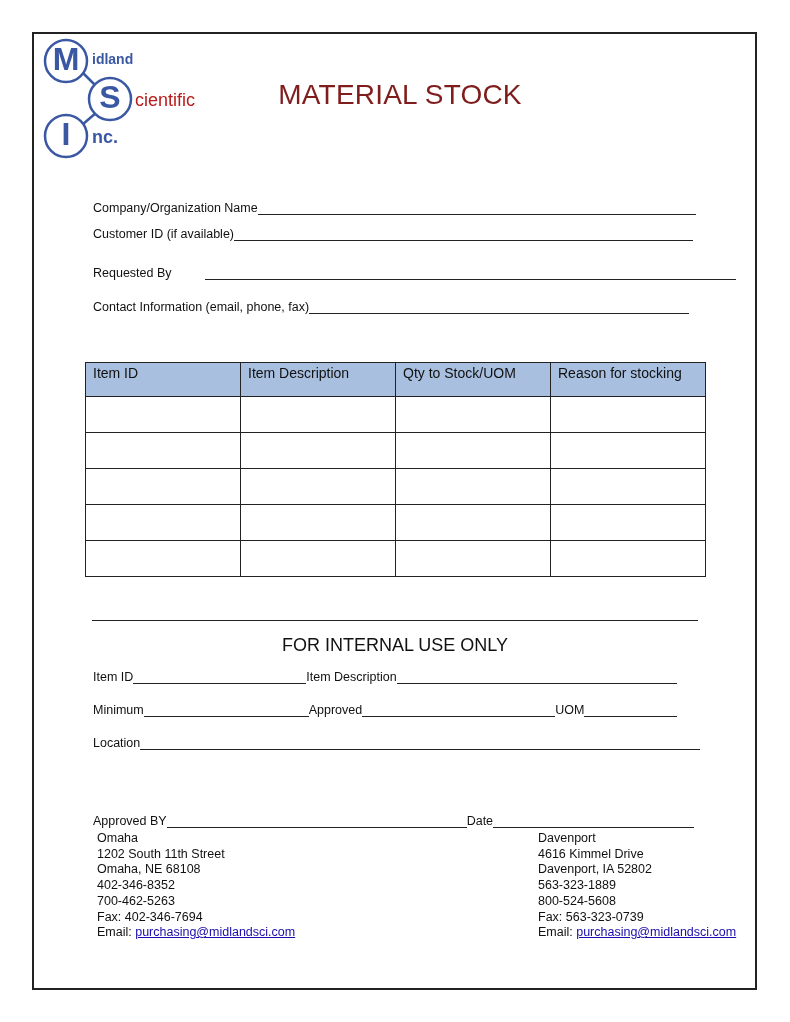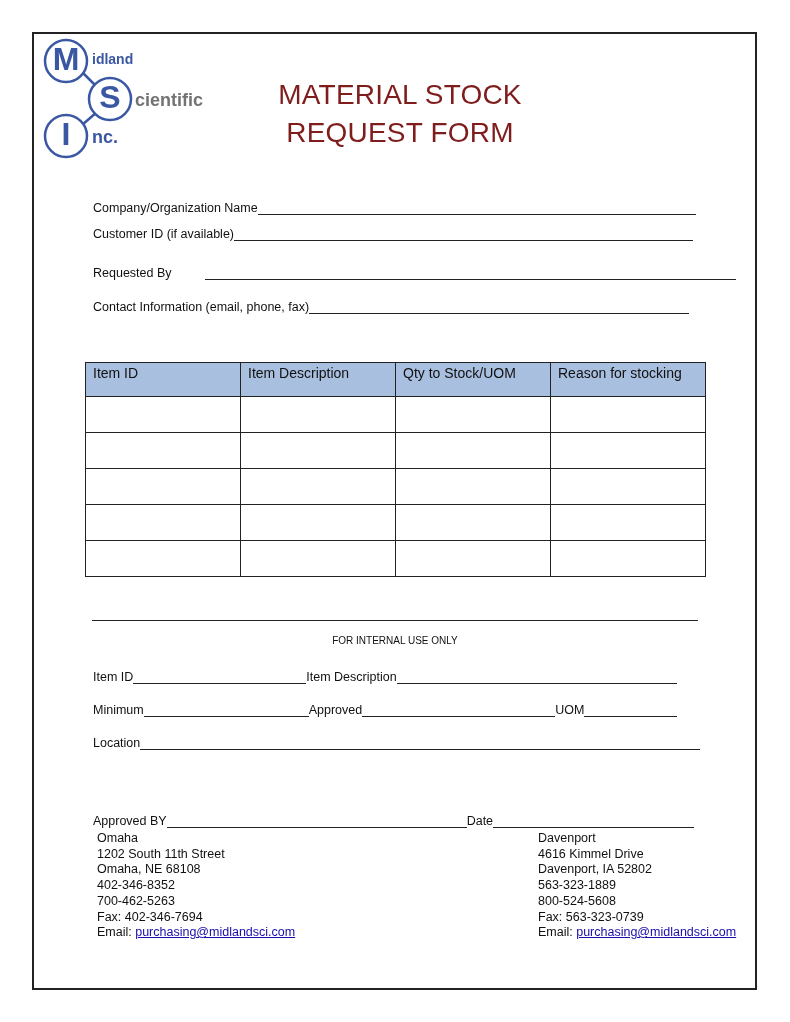--- a/index.html
+++ b/index.html
@@ -8,21 +8,21 @@
   .logo { position:absolute; left:42px; top:37px; width:200px; height:125px; }
   .title { position:absolute; left:250px; top:76px; width:300px; text-align:center; font-size:28px; line-height:38px; font-weight:normal; color:#7f1d1d; letter-spacing:0.2px; }
   .field { position:absolute; left:93px; font-size:12.5px; display:flex; align-items:flex-end; white-space:nowrap; }
   .field .line { border-bottom:1.3px solid #222; height:14px; flex:none; }
   .field .lbl { line-height:14px; }
   table.items { position:absolute; left:85px; top:362px; width:621px; border-collapse:collapse; table-layout:fixed; }
   table.items th, table.items td { border:1.5px solid #222; }
   table.items th { background:#a8bfdf; height:34px; text-align:left; vertical-align:top; font-weight:normal; font-size:14px; padding:2px 7px; box-sizing:border-box; }
   table.items td { height:33px; }
   .divider { position:absolute; left:92px; top:620px; width:606px; border-top:1.5px solid #222; }
-  .internal-title { position:absolute; left:0; width:790px; top:635px; text-align:center; font-size:10px; }
+  .internal-title { position:absolute; left:0; width:790px; top:635px; text-align:center; font-size:18px; }
   .addr { position:absolute; font-size:12.5px; line-height:15.7px; }
   .addr a { color:#1a0dab; text-decoration:underline; }
 </style>
 </head>
 <body>
 
 <div class="page-border"></div>
 
 <div class="logo">
   <svg width="200" height="125" viewBox="0 0 200 125">
@@ -31,27 +31,26 @@
       <line x1="55" y1="75" x2="40" y2="88"></line>
       <circle cx="24" cy="24" r="21"></circle>
       <circle cx="68" cy="62" r="21"></circle>
       <circle cx="24" cy="99" r="21"></circle>
     </g>
   </svg>
   <span style="position:absolute;left:8px;top:4px;width:32px;text-align:center;font-weight:bold;font-size:32px;color:#3a57a4;">M</span>
   <span style="position:absolute;left:52px;top:42px;width:32px;text-align:center;font-weight:bold;font-size:32px;color:#3a57a4;">S</span>
   <span style="position:absolute;left:8px;top:79px;width:32px;text-align:center;font-weight:bold;font-size:32px;color:#3a57a4;">I</span>
   <span style="position:absolute;left:50px;top:14px;font-weight:bold;font-size:14px;color:#3a57a4;">idland</span>
-  <span style="position:absolute;left:93px;top:53px;font-weight:bold;font-size:18px;color:#737373;text-align:right;">cientific</span>
+  <span style="position:absolute;left:93px;top:53px;font-weight:normal;font-size:18px;color:#b91c1c;text-align:right;">cientific</span>
   <span style="position:absolute;left:50px;top:90px;font-weight:bold;font-size:18px;color:#3a57a4;">nc.</span>
 </div>
 
 <div class="title">
   <div>MATERIAL STOCK</div>
-  <div>REQUEST FORM</div>
 </div>
 
 <div class="field" style="top:200px;">
   <span class="lbl">Company/Organization Name</span>
   <span class="line" style="width:438px;"></span>
 </div>
 <div class="field" style="top:226px;">
   <span class="lbl">Customer ID (if available) </span>
   <span class="line" style="width:459px;"></span>
 </div>

